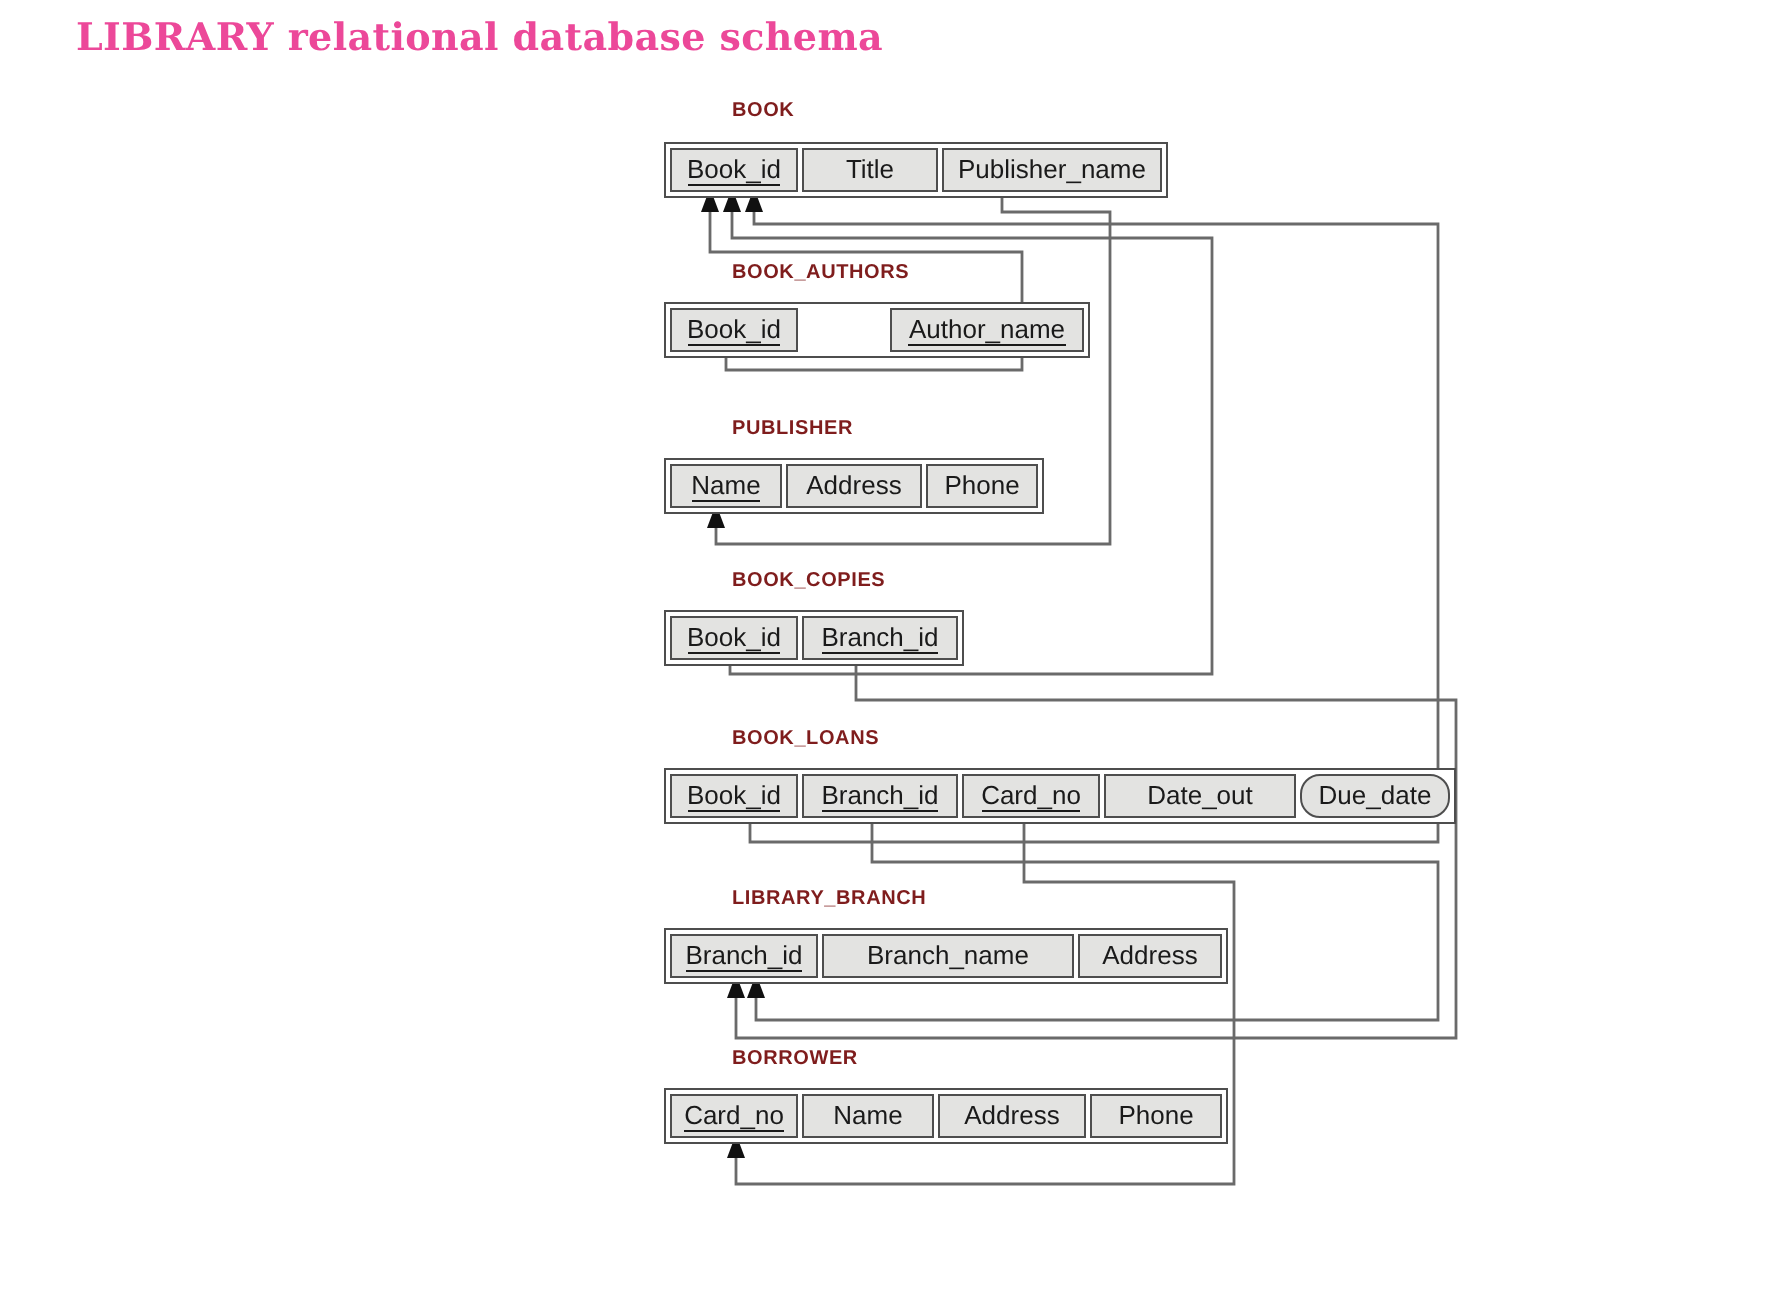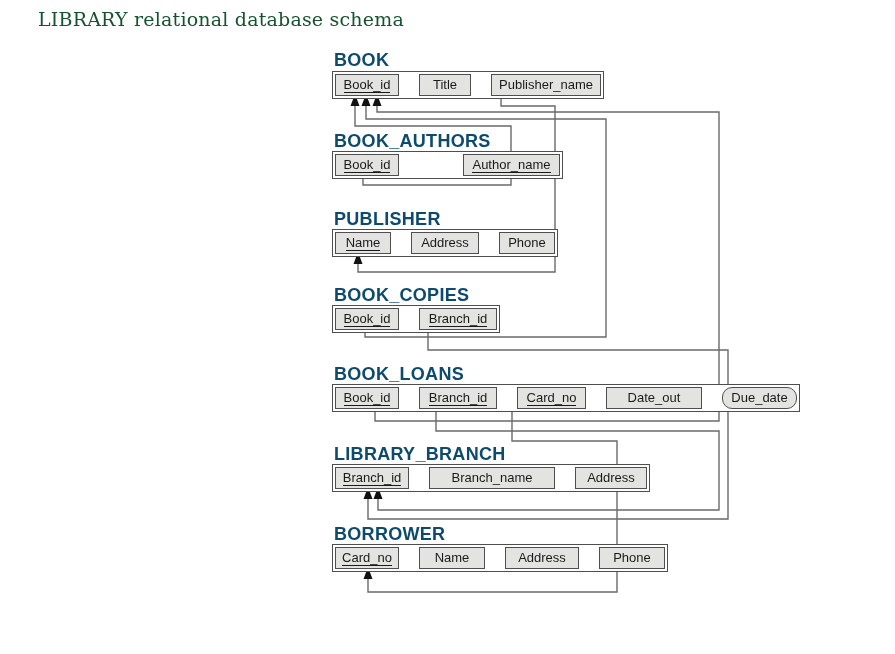--- a/index.html
+++ b/index.html
@@ -6,32 +6,33 @@
   .page{
     position:relative;
     width:895px;height:654px;
     background:#ffffff;
     font-family:"Liberation Sans", sans-serif;
     overflow:hidden;
   }
   .diagram-title{
     position:absolute;left:38px;top:8px;
     font-family:"DejaVu Serif", serif;
-    font-weight:normal;font-size:19px;color:#14532d;
+    font-weight:bold;font-size:19px;color:#ec4899;
     letter-spacing:0.2px;
   }
   .tbl-label{
     position:absolute;
-    font-size:18px;font-weight:bold;color:#0c4a6e;
+    font-size:10px;font-weight:bold;color:#7f1d1d;
     letter-spacing:0.3px;
+    margin-left:32px;
   }
   .tbl{
     position:absolute;
     display:inline-flex;
-    gap:20px;
+    gap:2px;
     padding:2px;
     border:1.5px solid #4e4e4e;
     background:#ffffff;
     box-sizing:border-box;
   }
   .cell{
     box-sizing:border-box;
     border:1.2px solid #4e4e4e;
     background:#e3e3e1;
     color:#1a1a1a;
@@ -100,21 +101,21 @@
     <g>
       <polyline class="wire" points="512,408 512,441 617,441 617,592 368,592 368,577"></polyline>
       <polyline class="atail" points="368,579 368,572"></polyline>
       <polygon class="ahead" points="368,567 363.5,579 372.5,579"></polygon>
     </g>
   </svg>
 
   <div class="tbl-label" style="left:334px;top:50px;">BOOK</div>
   <div class="tbl" style="left:332px;top:71px;">
     <div class="cell" style="width:64px;"><span class="pk">Book_id</span></div>
-    <div class="cell" style="width:52px;"><span>Title</span></div>
+    <div class="cell" style="width:68px;"><span>Title</span></div>
     <div class="cell" style="width:110px;"><span>Publisher_name</span></div>
   </div>
 
   <div class="tbl-label" style="left:334px;top:131px;">BOOK_AUTHORS</div>
   <div class="tbl" style="left:332px;top:151px;">
     <div class="cell" style="width:64px;"><span class="pk">Book_id</span></div>
     <div class="cell" style="width:97px;margin-left:44px;"><span class="pk">Author_name</span></div>
   </div>
 
   <div class="tbl-label" style="left:334px;top:209px;">PUBLISHER</div>

